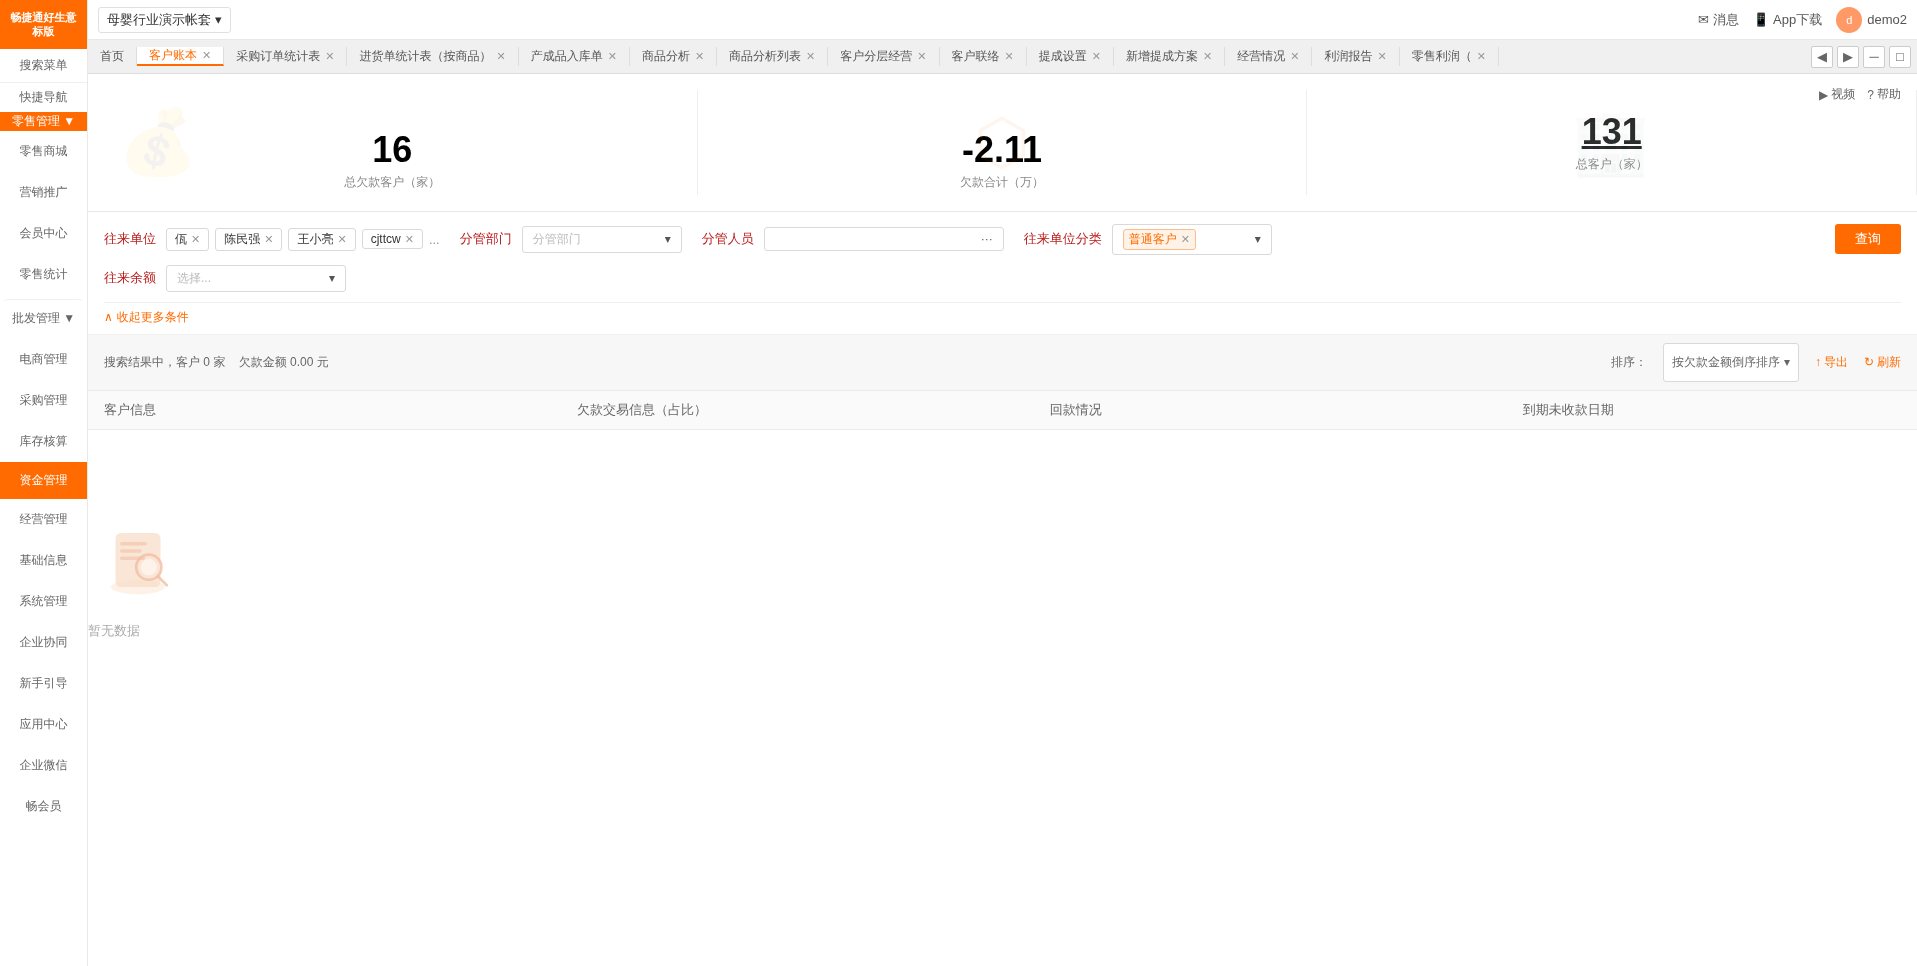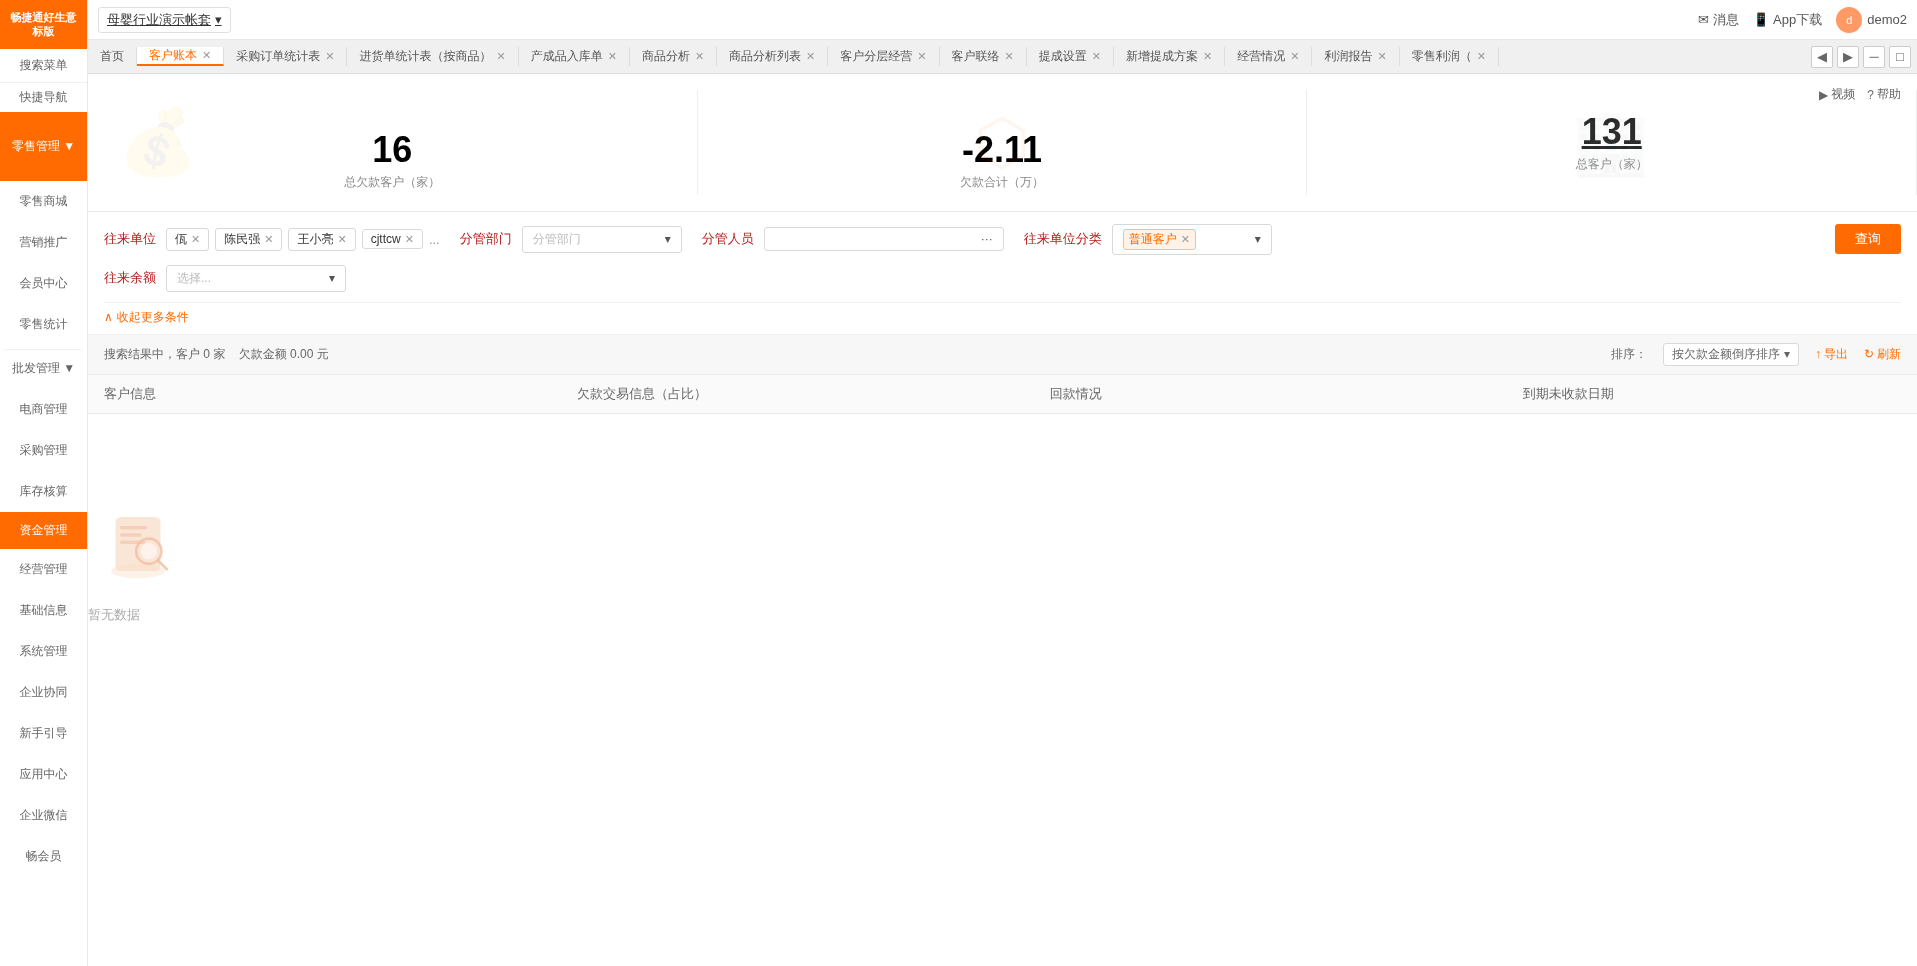--- a/index.html
+++ b/index.html
@@ -5,28 +5,28 @@
     * { box-sizing: border-box; margin: 0; padding: 0; }
     body { font-family: 'Microsoft YaHei', Arial, sans-serif; font-size: 13px; background: #f5f5f5; color: #333; display: flex; height: 100vh; overflow: hidden; }
 
     
     .sidebar { width: 88px; background: #fff; border-right: 1px solid #e8e8e8; display: flex; flex-direction: column; flex-shrink: 0; height: 100vh; overflow-y: auto; }
     .sidebar-logo { background: #ff6b00; padding: 10px 6px; text-align: center; cursor: pointer; }
     .sidebar-logo .logo-text { color: #fff; font-size: 11px; font-weight: bold; line-height: 1.3; }
     .sidebar-search { padding: 8px 10px; font-size: 12px; color: #666; cursor: pointer; border-bottom: 1px solid #f0f0f0; text-align: center; }
     .sidebar-nav { padding: 6px 10px; font-size: 12px; color: #666; cursor: pointer; text-align: center; }
     .sidebar-item { padding: 10px 6px; text-align: center; font-size: 12px; color: #666; cursor: pointer; border-radius: 4px; margin: 2px 4px; }
-    .sidebar-item.active { background: #ff6b00; color: #fff; border-radius: 0; margin: 0; padding: 26px 6px; }
+    .sidebar-item.active { background: #ff6b00; color: #fff; border-radius: 0; margin: 0; padding: 1px 6px; }
 
     
     .main { flex: 1; display: flex; flex-direction: column; overflow: hidden; }
 
     
     .topbar { background: #fff; border-bottom: 1px solid #e8e8e8; display: flex; align-items: center; padding: 0 10px; height: 40px; flex-shrink: 0; justify-content: space-between; }
-    .topbar-left { display: flex; gap: 8px; text-decoration: underline; }
+    .topbar-left { display: flex; gap: 8px; }
     .org-selector { display: flex; align-items: center; gap: 4px; font-size: 13px; color: #333; cursor: pointer; border: 1px solid #e0e0e0; border-radius: 3px; padding: 3px 8px; }
     .topbar-right { display: flex; align-items: center; gap: 14px; font-size: 13px; color: #555; }
     .topbar-right span { cursor: pointer; display: flex; align-items: center; gap: 4px; }
     .user-avatar { width: 26px; height: 26px; border-radius: 50%; background: #ff9966; display: inline-flex; align-items: center; justify-content: center; color: #fff; font-size: 11px; }
 
     
     .tabbar { background: #f0f0f0; display: flex; align-items: center; height: 34px; border-bottom: 1px solid #ddd; overflow: hidden; flex-shrink: 0; }
     .tab { display: flex; align-items: center; padding: 0 12px; height: 19px; font-size: 12px; color: #555; cursor: pointer; border-right: 1px solid #ddd; white-space: nowrap; background: #f0f0f0; gap: 5px; flex-shrink: 0; }
     .tab.active { background: #fff; color: #ff6b00; border-bottom: 2px solid #ff6b00; }
     .tab .close-x { color: #999; font-size: 11px; }
@@ -55,21 +55,21 @@
     .filter-tag { display: flex; align-items: center; gap: 4px; background: #fff; border: 1px solid #d9d9d9; border-radius: 3px; padding: 2px 8px; font-size: 12px; color: #333; }
     .filter-tag .tag-close { color: #999; cursor: pointer; font-size: 11px; }
     .more-tags { color: #999; cursor: pointer; font-size: 13px; }
     .filter-select { border: 1px solid #d9d9d9; border-radius: 3px; padding: 4px 10px; font-size: 12px; color: #555; min-width: 160px; display: flex; align-items: center; justify-content: space-between; cursor: pointer; background: #fff; }
     .filter-select-wide { min-width: 240px; }
     .collapse-btn { display: flex; align-items: center; gap: 4px; color: #ff6b00; font-size: 12px; cursor: pointer; margin: 0 auto; padding: 6px 0 8px; }
 
     
     .result-bar { padding: 8px 16px; background: #f7f7f7; border-bottom: 1px solid #ebebeb; display: flex; align-items: center; justify-content: space-between; font-size: 12px; color: #666; }
     .result-bar-right { display: flex; align-items: center; gap: 16px; }
-    .sort-select { border: 1px solid #d9d9d9; border-radius: 3px; padding: 2px 8px; font-size: 12px; background: #fff; cursor: pointer; display: flex; align-items: center; gap: 4px; }
+    .sort-select { border: 1px solid #d9d9d9; border-radius: 3px; padding: 10px 8px; font-size: 12px; background: #fff; cursor: pointer; display: flex; align-items: center; gap: 4px; }
     .action-btn { display: flex; align-items: center; gap: 3px; color: #ff6b00; cursor: pointer; font-size: 12px; }
 
     
     .table-area { background: #fff; }
     .table-header { display: flex; padding: 10px 16px; border-bottom: 1px solid #ebebeb; background: #fafafa; font-size: 13px; color: #666; font-weight: normal; }
     .col-customer { flex: 2.5; }
     .col-debt { flex: 2.5; }
     .col-repay { flex: 2.5; }
     .col-date { flex: 2; }
 

